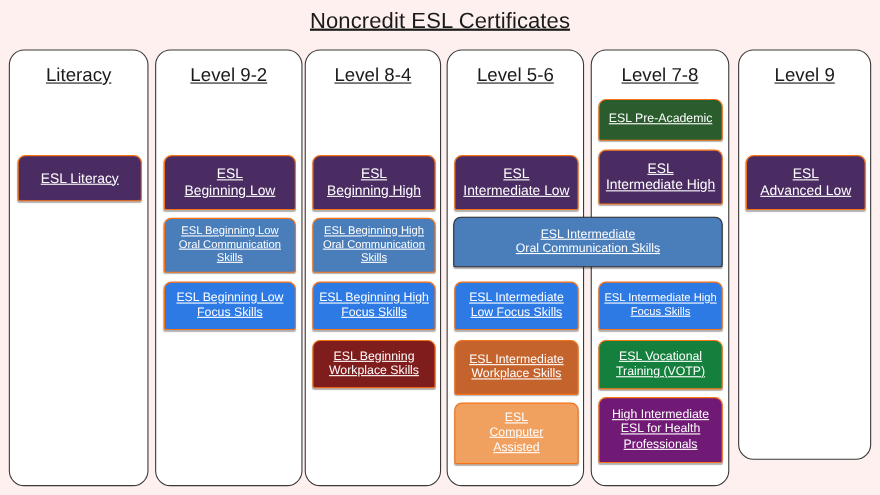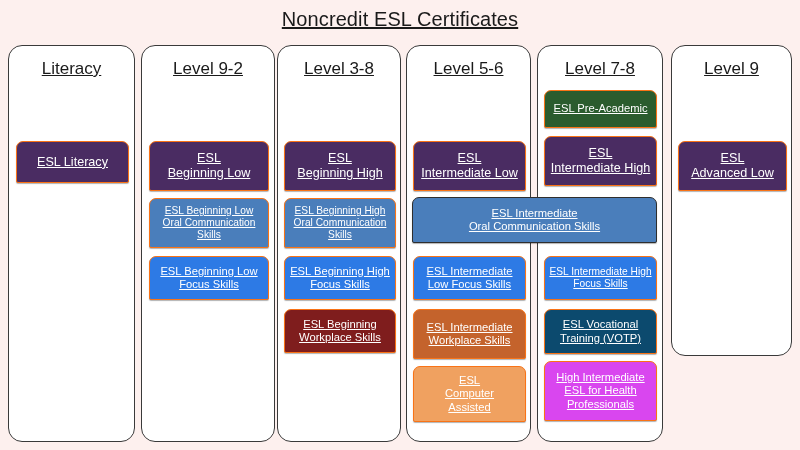--- a/index.html
+++ b/index.html
@@ -85,21 +85,21 @@
     <div class="box sz-lg" style="left:7px; top:95px; width:120px; height:50px; background:#4a2c62;">ESL
 Beginning Low</div>
     <div class="box sz-sm" style="left:7px; top:152px; width:120px; height:50px; background:#4a7ebb;">ESL Beginning Low
 Oral Communication
 Skills</div>
     <div class="box sz-md" style="left:7px; top:210px; width:120px; height:44px; background:#2d7ae5;">ESL Beginning Low
 Focus Skills</div>
   </div>
 
   <div class="card" style="left:277px; top:45px; width:124px; height:397px;">
-    <div class="card-title">Level 3-8</div>
+    <div class="card-title">Level 8-4</div>
     <div class="box sz-lg" style="left:6px; top:95px; width:112px; height:50px; background:#4a2c62;">ESL
 Beginning High</div>
     <div class="box sz-sm" style="left:6px; top:152px; width:112px; height:50px; background:#4a7ebb;">ESL Beginning High
 Oral Communication
 Skills</div>
     <div class="box sz-md" style="left:6px; top:210px; width:112px; height:44px; background:#2d7ae5;">ESL Beginning High
 Focus Skills</div>
     <div class="box sz-md" style="left:6px; top:263px; width:112px; height:44px; background:#7f1d1d;">ESL Beginning
 Workplace Skills</div>
   </div>
@@ -117,28 +117,28 @@
 Assisted</div>
   </div>
 
   <div class="card" style="left:537px; top:45px; width:126px; height:397px;">
     <div class="card-title">Level 7-8</div>
     <div class="box sz-md" style="left:6px; top:44px; width:113px; height:38px; background:#2b5c2e;">ESL Pre-Academic</div>
     <div class="box sz-lg" style="left:6px; top:90px; width:113px; height:50px; background:#4a2c62;">ESL
 Intermediate High</div>
     <div class="box sz-sm" style="left:6px; top:210px; width:113px; height:44px; background:#2d7ae5;">ESL Intermediate High
 Focus Skills</div>
-    <div class="box sz-md" style="left:6px; top:263px; width:113px; height:45px; background:#0c4a6e;">ESL Vocational
+    <div class="box sz-md" style="left:6px; top:263px; width:113px; height:45px; background:#15803d;">ESL Vocational
 Training (VOTP)</div>
-    <div class="box sz-md" style="left:6px; top:315px; width:113px; height:60px; background:#d946ef;">High Intermediate
+    <div class="box sz-md" style="left:6px; top:315px; width:113px; height:60px; background:#701a75;">High Intermediate
 ESL for Health
 Professionals</div>
   </div>
 
-  <div class="card" style="left:671px; top:45px; width:121px; height:311px;">
+  <div class="card" style="left:671px; top:45px; width:121px; height:373px;">
     <div class="card-title">Level 9</div>
     <div class="box sz-lg" style="left:6px; top:95px; width:109px; height:50px; background:#4a2c62;">ESL
 Advanced Low</div>
   </div>
 
   <div class="span-box" style="left:412px; top:197px; width:245px; height:46px; background:#4a7ebb;">ESL Intermediate
 Oral Communication Skills</div>
 
 </div>
 

